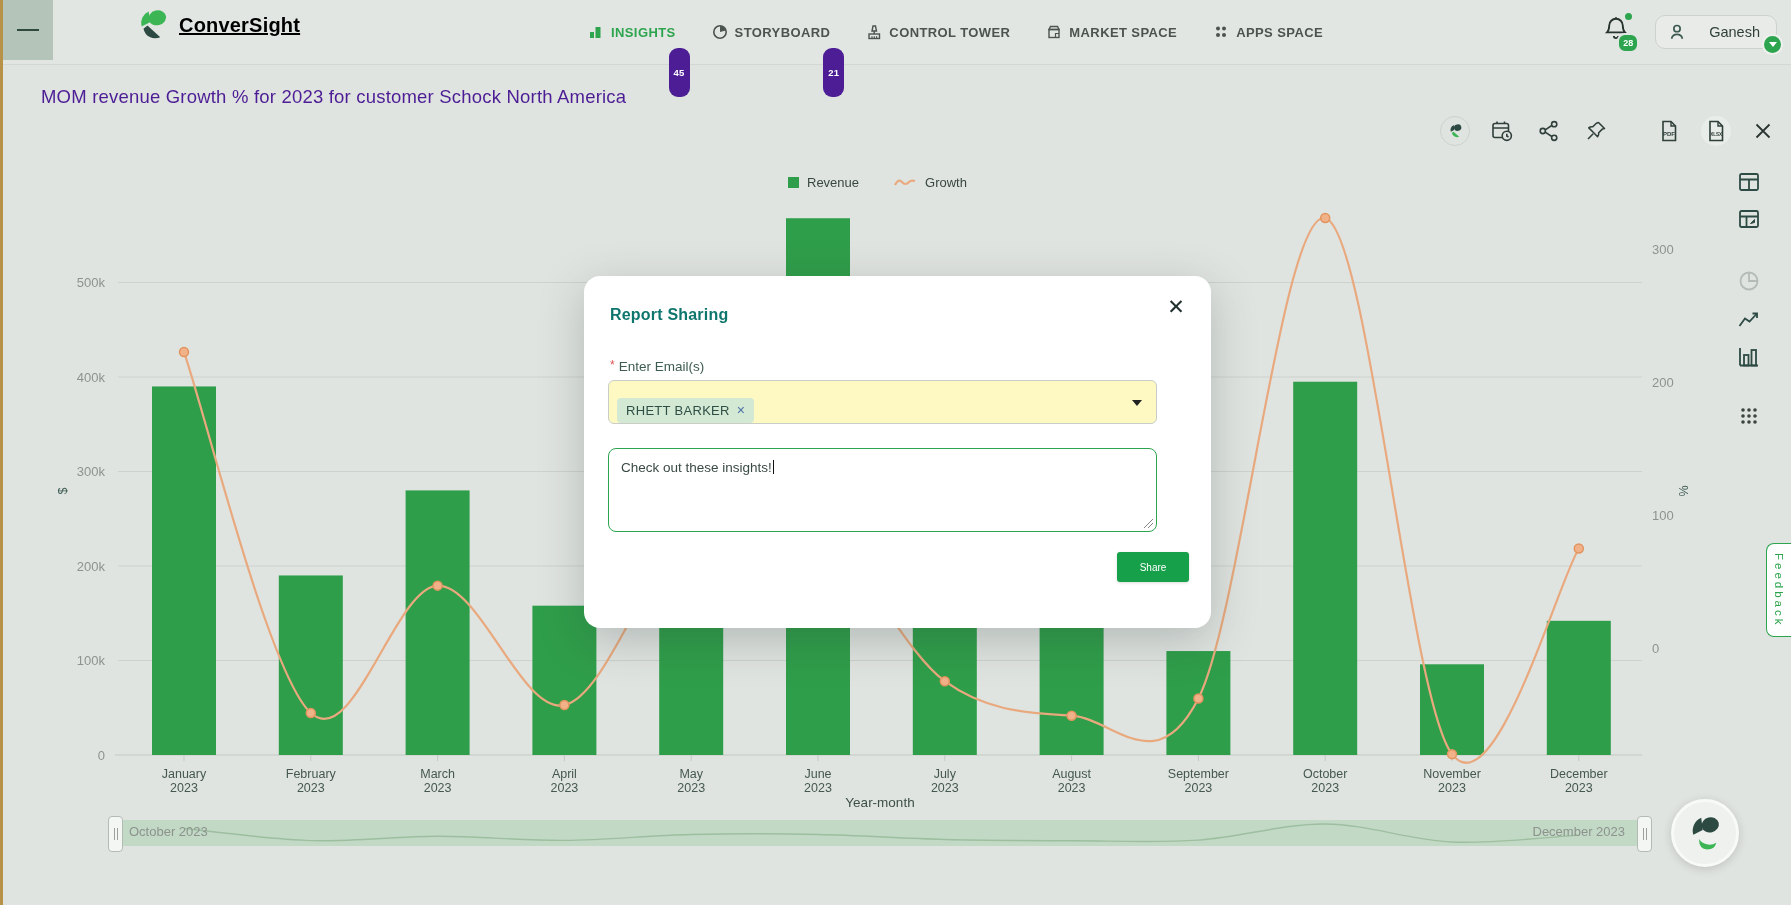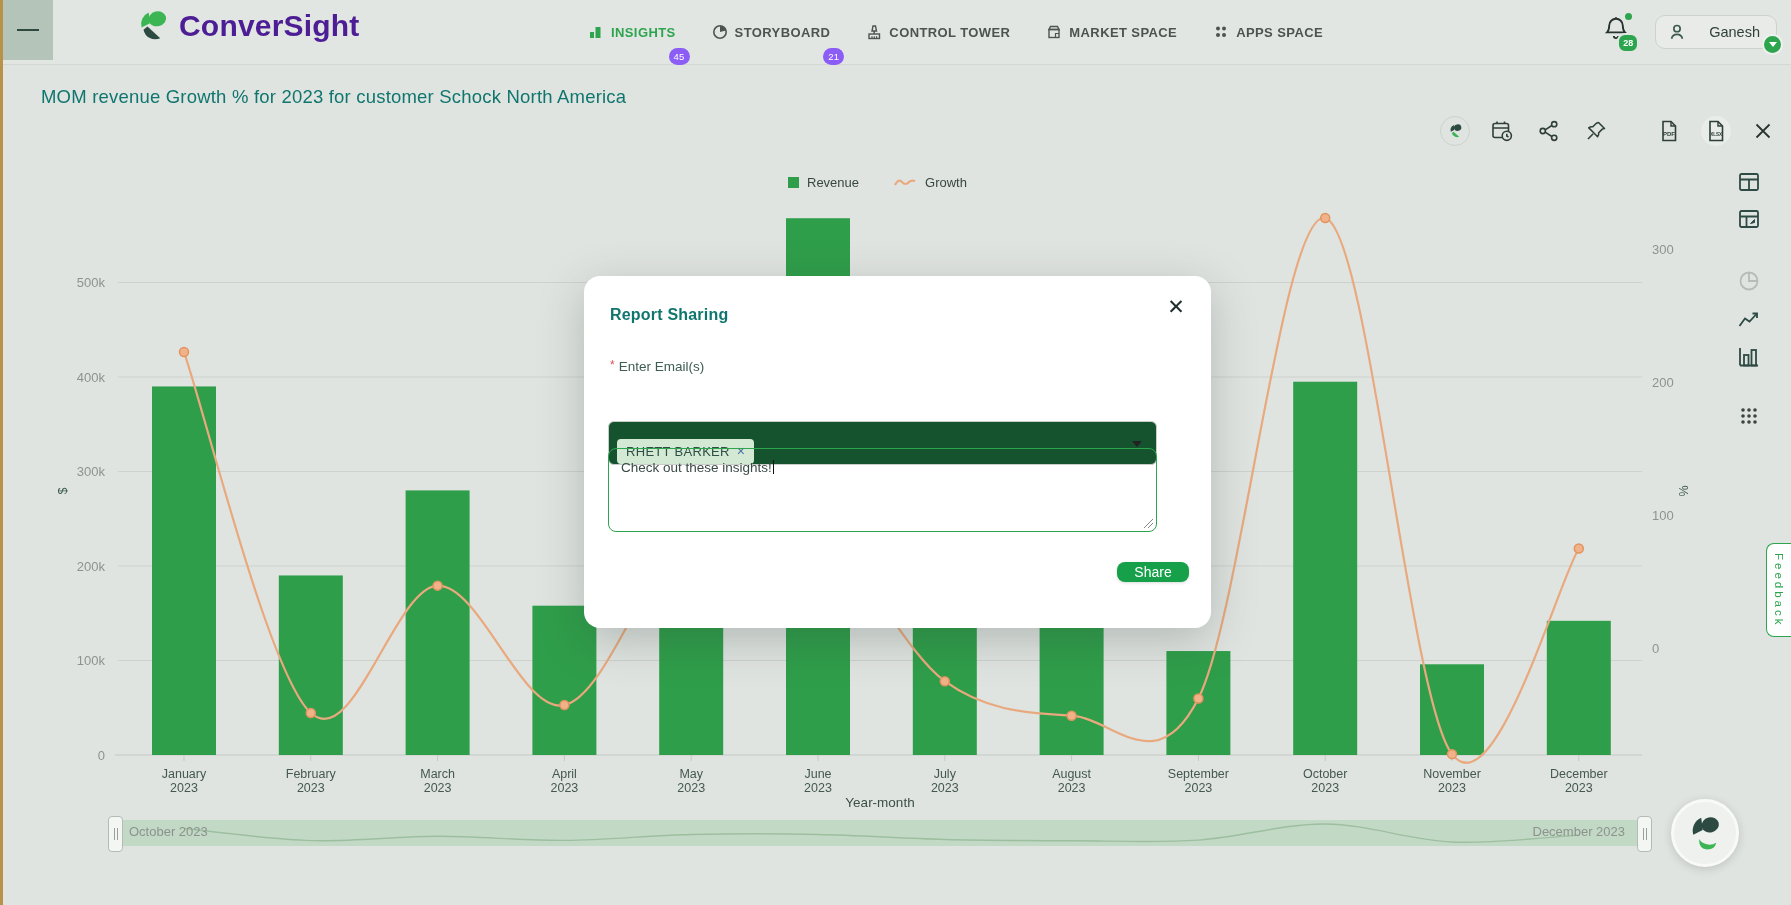--- a/index.html
+++ b/index.html
@@ -11,36 +11,36 @@
   }
   
   .gold-strip{position:absolute;left:0;top:0;width:3px;height:905px;background:#b9924a;}
 
   
   .navbar{position:absolute;left:3px;top:0;right:0;height:64px;background:#e2e6e2;border-bottom:1px solid #d3d8d3;}
   .hamburger{position:absolute;left:0;top:0;width:50px;height:60px;background:#b4c4b8;border:none;display:flex;align-items:center;justify-content:center;cursor:pointer;}
   .hamburger span{display:block;width:22px;height:2px;background:#2e4a40;margin:3px 0;}
   .hamburger .lines{display:flex;flex-direction:column;}
   .brand{position:absolute;left:132px;top:9px;display:flex;align-items:center;gap:10px;}
-  .brand-text{font-size:30px;font-weight:600;color:#4c1d95;letter-spacing:.2px;}
+  .brand-text{font-size:20px;font-weight:600;color:#000000;letter-spacing:.2px;text-decoration:underline;}
   .nav-list{position:absolute;left:585px;top:0;height:64px;display:flex;align-items:center;gap:36px;text-align:center;}
   .nav-item{position:relative;display:flex;align-items:center;gap:7px;font-size:13px;font-weight:600;letter-spacing:.4px;color:#4c5450;text-decoration:none;cursor:pointer;white-space:nowrap;}
   .nav-item.active{color:#2da44e;}
-  .nav-badge{position:absolute;left:calc(100% - 7px);top:24px;min-width:17px;height:17px;border-radius:9px;background:#8b5cf6;color:#fff;font-size:9.5px;font-weight:400;display:flex;align-items:center;justify-content:center;padding:0 2px;}
+  .nav-badge{position:absolute;left:calc(100% - 7px);top:24px;min-width:17px;height:17px;border-radius:9px;background:#4c1d95;color:#fff;font-size:9.5px;font-weight:700;display:flex;align-items:center;justify-content:center;padding:16px 2px;}
   .nav-right{position:absolute;right:14px;top:0;height:64px;display:flex;align-items:center;gap:22px;}
   .bell-wrap{position:relative;width:30px;height:34px;cursor:pointer;}
   .bell-dot{position:absolute;right:1px;top:-2px;width:7px;height:7px;border-radius:50%;background:#2da44e;}
   .bell-badge{position:absolute;right:-6px;bottom:-4px;min-width:16px;height:16px;border-radius:8px;background:#2da44e;border:2px solid #e2e6e2;color:#fff;font-size:9px;font-weight:700;display:flex;align-items:center;justify-content:center;padding:0 1px;margin-top:33px;}
   .user-chip{position:relative;display:flex;align-items:center;gap:7px;border:1px solid #ccd3cc;border-radius:10px;padding:7px 16px 7px 12px;background:rgba(255,255,255,.22);cursor:pointer;}
   .user-name{font-size:14.5px;color:#31413a;margin-left:16px;}
   .user-caret{position:absolute;right:-7px;bottom:-7px;width:17px;height:17px;border-radius:50%;background:#2da44e;border:2px solid #eef1ee;display:flex;align-items:center;justify-content:center;}
   .user-caret:after{content:"";width:0;height:0;border-left:4px solid transparent;border-right:4px solid transparent;border-top:5px solid #fff;}
 
   
-  .report-title{position:absolute;left:41px;top:86px;font-size:18.5px;color:#0f766e;letter-spacing:.2px;}
+  .report-title{position:absolute;left:41px;top:86px;font-size:18.5px;color:#4c1d95;letter-spacing:.2px;}
   .toolbar{position:absolute;right:13px;top:116px;display:flex;align-items:center;gap:17px;}
   .tb-icon{width:30px;height:30px;display:flex;align-items:center;justify-content:center;cursor:pointer;background:transparent;border:none;padding:0;}
   .tb-gap{margin-left:26px;}
   .tb-circle{border:1px solid #ccd2cc;border-radius:50%;}
   .tb-hilite{background:#e9ede9;border-radius:50%;box-shadow:0 0 0 1px #dfe4df;}
 
   
   #chart-svg{position:absolute;left:0;top:150px;}
   .grid{stroke:#cdd2cd;stroke-width:1;}
   .axis{stroke:#c3c9c3;stroke-width:1;}
@@ -74,28 +74,28 @@
 
   
   .chat-btn{position:absolute;left:1671px;top:799px;width:68px;height:68px;border-radius:50%;background:#eef1ee;border:3px solid #f8faf8;box-shadow:0 2px 10px rgba(0,0,0,.15);display:flex;align-items:center;justify-content:center;cursor:pointer;z-index:5;}
 
   
   .modal{position:absolute;left:584px;top:276px;width:627px;height:352px;background:#fff;border-radius:16px;box-shadow:0 12px 45px rgba(40,60,50,.25);z-index:10;}
   .modal-title{position:absolute;left:26px;top:30px;font-size:16px;font-weight:600;color:#0f766e;letter-spacing:.2px;}
   .modal-close{position:absolute;right:22px;top:18px;width:26px;height:26px;background:none;border:none;font-size:21px;color:#20302c;cursor:pointer;line-height:26px;text-align:center;padding:0;}
   .field-label{position:absolute;left:26px;top:82px;font-size:13.5px;color:#3e5c52;}
   .req{color:#e05252;margin-right:4px;font-size:12px;vertical-align:2px;}
-  .email-select{position:absolute;left:24px;top:104px;width:549px;height:44px;border:1px solid #c8cdc8;border-radius:6px;background:#14532d;display:flex;align-items:center;padding:16px 34px 0 8px;box-sizing:border-box;cursor:pointer;margin-top:41px;}
+  .email-select{position:absolute;left:24px;top:104px;width:549px;height:44px;border:1px solid #c8cdc8;border-radius:6px;background:#fef9c3;display:flex;align-items:center;padding:16px 34px 0 8px;box-sizing:border-box;cursor:pointer;}
   .chip{display:inline-flex;align-items:center;background:#d4e9d4;border-radius:4px;padding:5px 9px;font-size:13px;color:#2f4f46;letter-spacing:.3px;}
   .chip-x{margin-left:7px;color:#4a6fa5;font-size:14px;cursor:pointer;line-height:1;}
   .sel-caret{position:absolute;right:14px;top:19px;width:0;height:0;border-left:5px solid transparent;border-right:5px solid transparent;border-top:6px solid #222;}
   .msgbox{position:absolute;left:24px;top:172px;width:549px;height:84px;border:1.5px solid #2da44e;border-radius:8px;box-sizing:border-box;padding:11px 12px;font-size:13.5px;color:#3a4a44;cursor:text;}
   .caret-bar{display:inline-block;width:1.5px;height:14px;background:#111;vertical-align:-2px;margin-left:1px;}
   .resize-grip{position:absolute;right:3px;bottom:3px;}
-  .share-btn{position:absolute;right:22px;bottom:46px;width:72px;height:20px;background:#17a04a;color:#fff;border:none;border-radius:8px;font-size:14px;font-family:"Liberation Sans",sans-serif;cursor:pointer;box-shadow:0 1px 3px rgba(0,0,0,.15);}
+  .share-btn{position:absolute;right:22px;bottom:46px;width:72px;height:30px;background:#17a04a;color:#fff;border:none;border-radius:3px;font-size:10px;font-family:"Liberation Sans",sans-serif;cursor:pointer;box-shadow:0 1px 3px rgba(0,0,0,.15);}
 </style>
 </head>
 <body>
 
 <div class="gold-strip"></div>
 
 <header class="navbar">
   <button class="hamburger">
     <span class="lines">
         <span></span>

